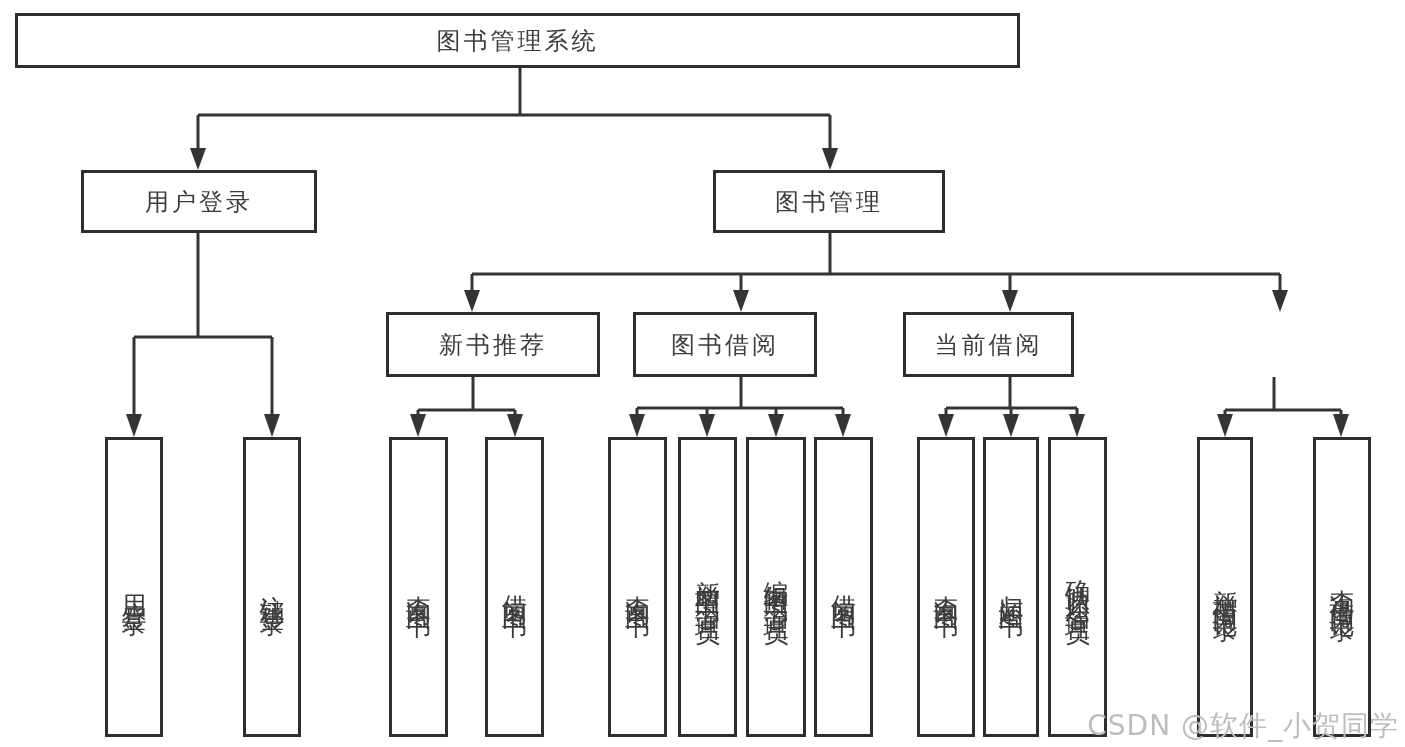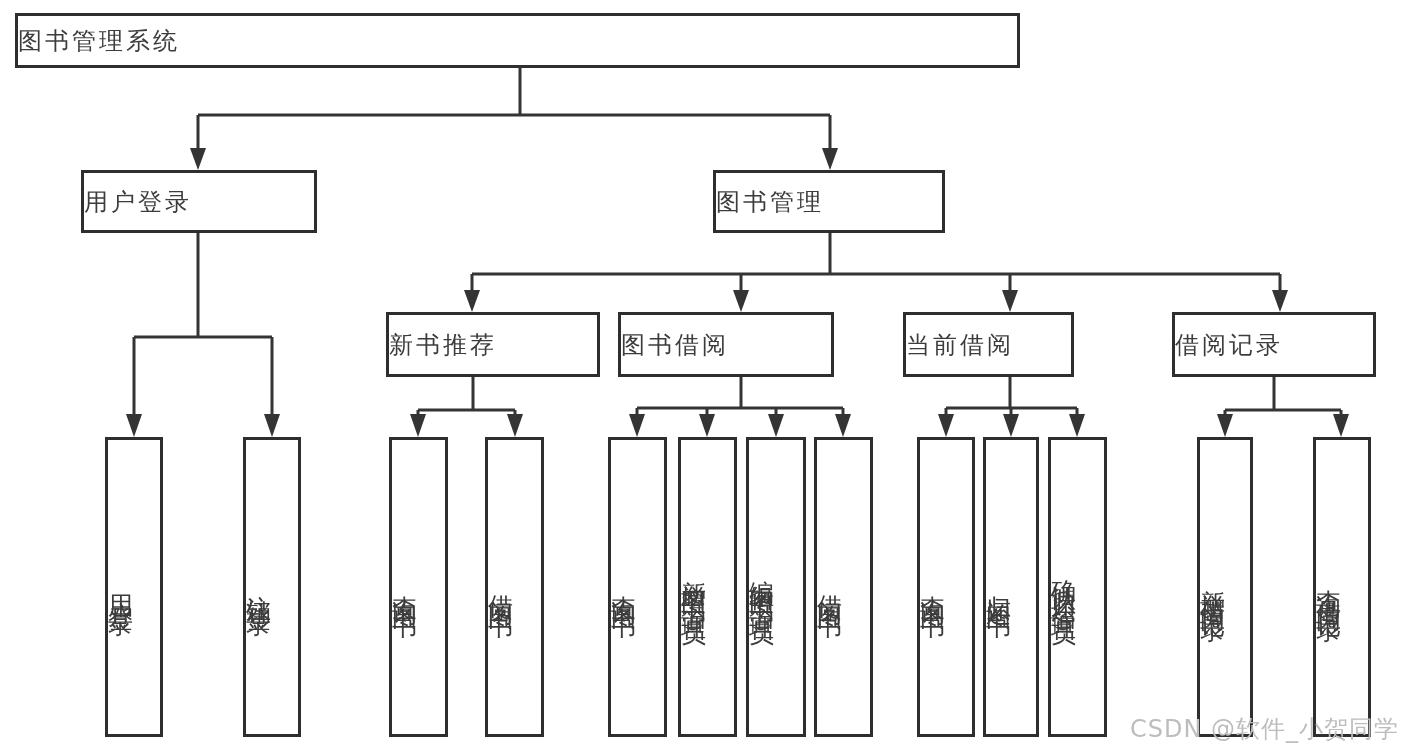--- a/index.html
+++ b/index.html
@@ -37,39 +37,40 @@
     stroke:none;
   }
   .node{
     position:absolute;
     box-sizing:border-box;
     border:3px solid var(--box_border);
     background:var(--background);
     color:var(--text);
     display:flex;
     align-items:center;
+    justify-content:center;
     text-align:center;
   }
   .hlabel{
     font-size:24px;
     letter-spacing:3px;
     white-space:nowrap;
   }
   .vlabel{
     writing-mode:vertical-rl;
     font-size:25px;
     line-height:1;
     letter-spacing:6px;
     white-space:nowrap;
   }
   .watermark{
     position:absolute;
     right:6px;
     bottom:2px;
-    font-size:24px;
+    font-size:28px;
     letter-spacing:1px;
     color:var(--watermark);
     white-space:nowrap;
     z-index:5;
   }
 </style>
 </head>
 <body>
 
 <div class="canvas">
@@ -131,28 +132,25 @@
   <div class="node" style="left:81px;top:170px;width:236px;height:63px">
     <span class="hlabel">用户登录</span>
   </div>
   <div class="node" style="left:713px;top:170px;width:232px;height:63px">
     <span class="hlabel">图书管理</span>
   </div>
 
   <div class="node" style="left:386px;top:312px;width:214px;height:65px">
     <span class="hlabel">新书推荐</span>
   </div>
-  <div class="node" style="left:618px;top:312px;width:216px;height:65px">
+  <div class="node" style="left:633px;top:312px;width:184px;height:65px">
     <span class="hlabel">图书借阅</span>
   </div>
   <div class="node" style="left:903px;top:312px;width:171px;height:65px">
     <span class="hlabel">当前借阅</span>
-  </div>
-  <div class="node" style="left:1172px;top:312px;width:204px;height:65px">
-    <span class="hlabel">借阅记录</span>
   </div>
 
   <div class="node" style="left:105px;top:437px;width:58px;height:300px">
     <span class="vlabel">用户登录</span>
   </div>
   <div class="node" style="left:243px;top:437px;width:58px;height:300px">
     <span class="vlabel">注销登录</span>
   </div>
 
   <div class="node" style="left:389px;top:437px;width:59px;height:300px">

